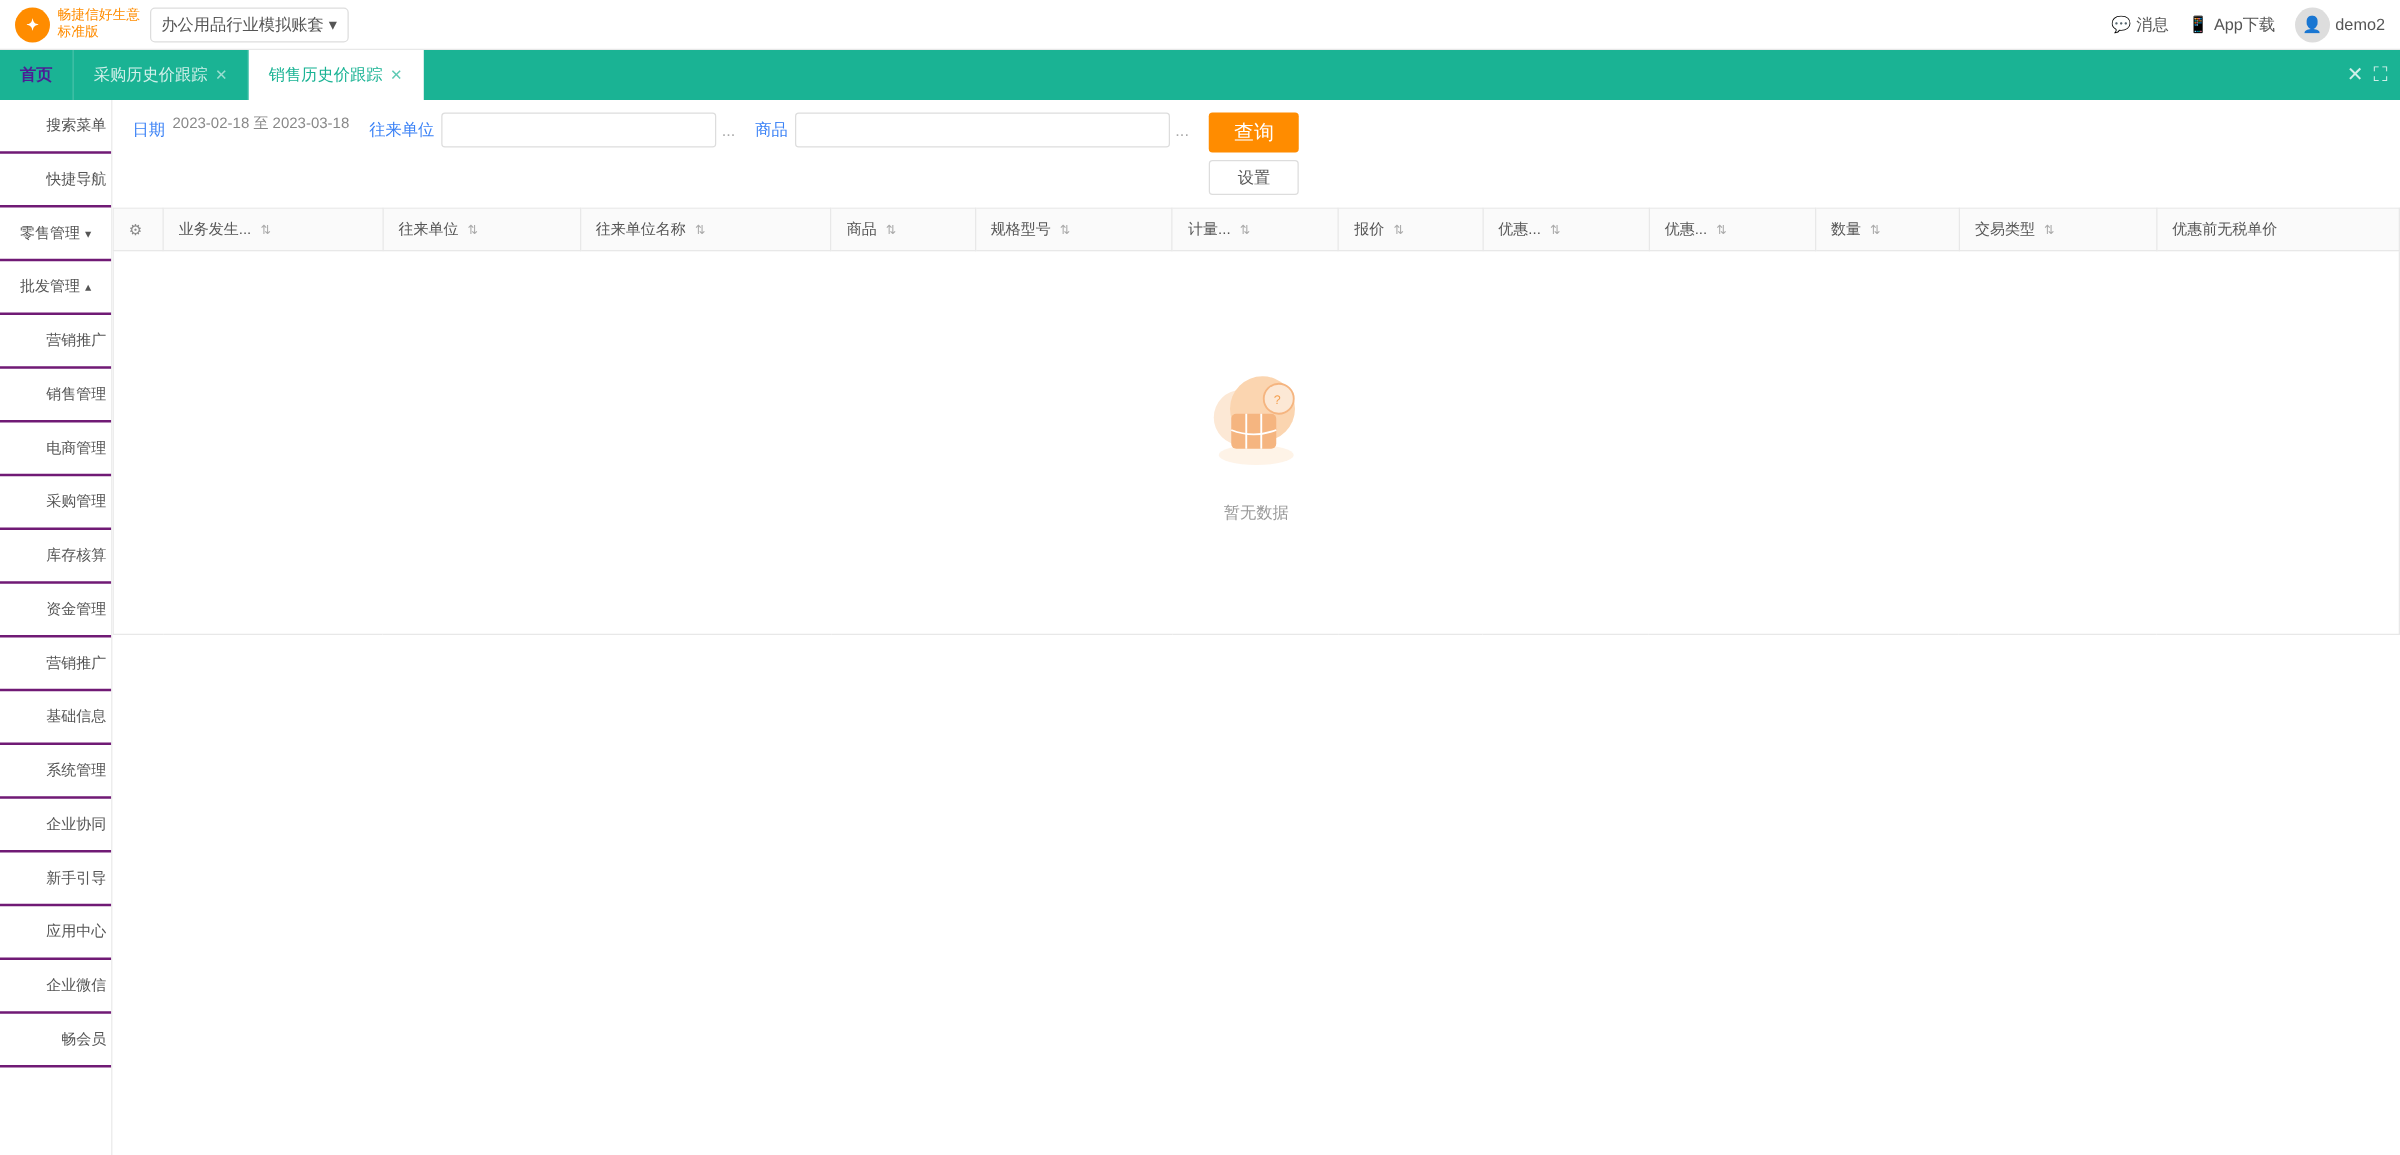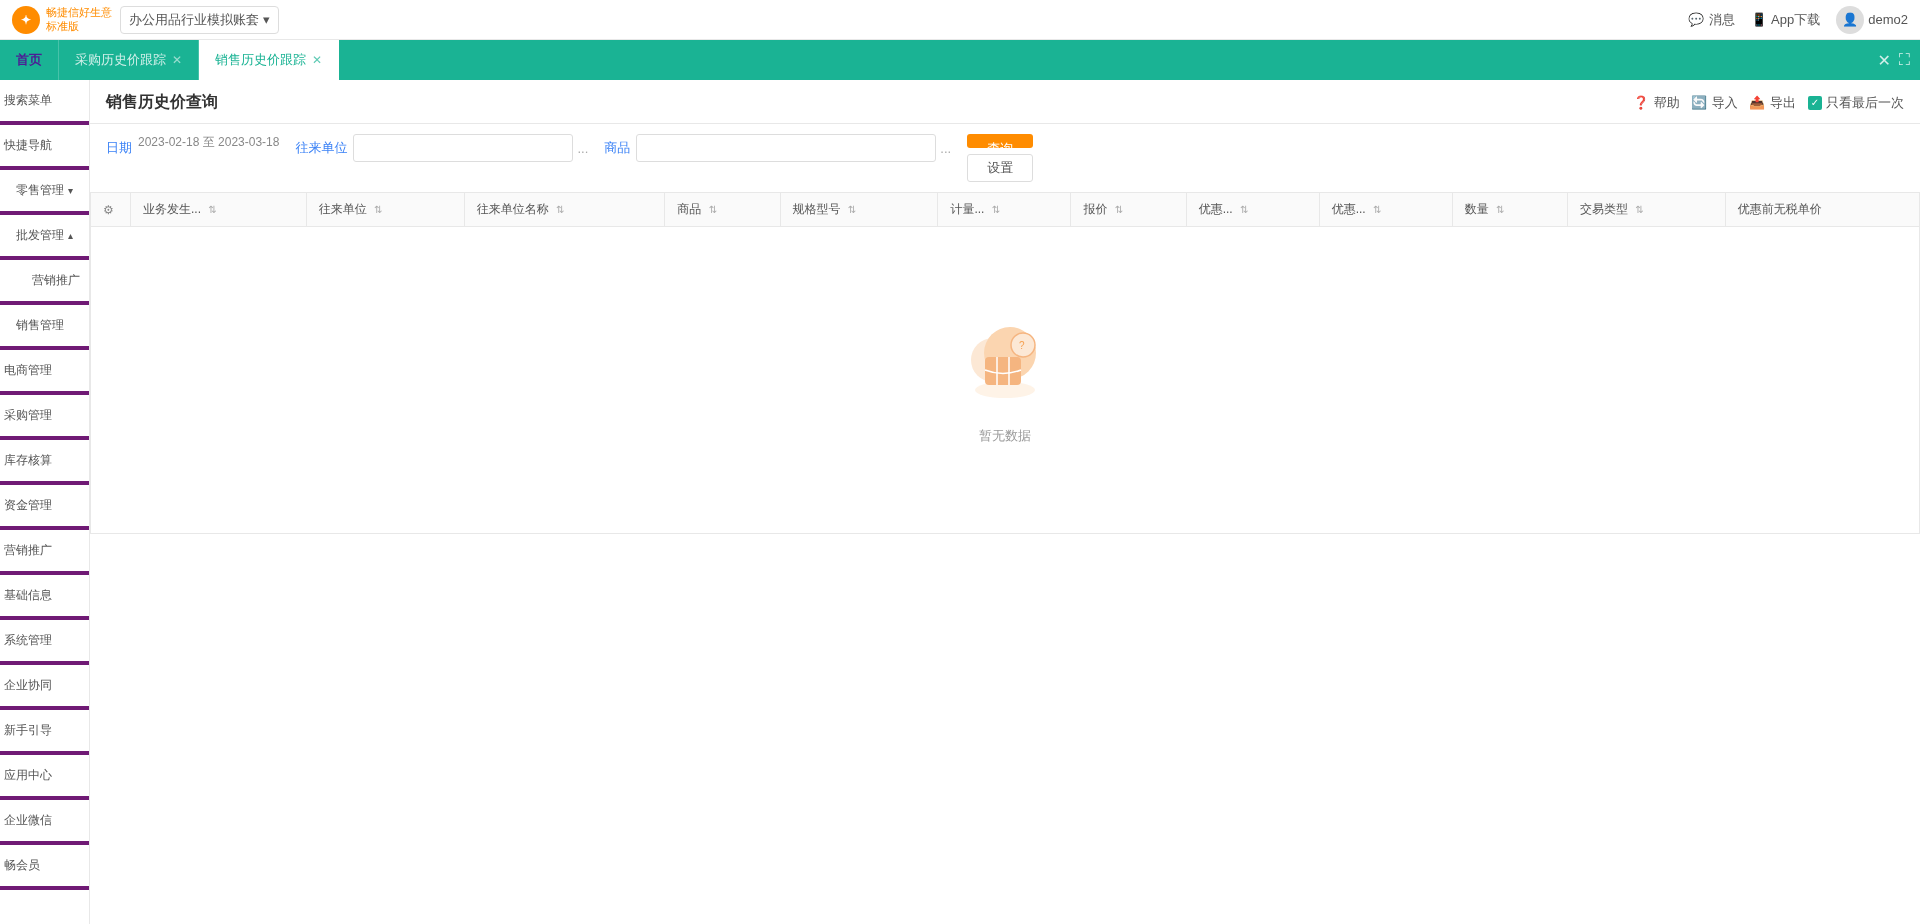--- a/index.html
+++ b/index.html
@@ -22,21 +22,21 @@
     .tab-close { font-size: 12px; color: inherit; opacity: 0.7; cursor: pointer; }
     .tab-home { color: #4c1d95; font-weight: bold; }
     .tab-controls { margin-left: auto; display: flex; align-items: center; gap: 8px; padding: 0 10px; }
     .tab-ctrl-btn { color: white; cursor: pointer; font-size: 16px; opacity: 0.8; }
 
     
     .main-layout { display: flex; flex: 1; overflow: hidden; }
 
     
     .sidebar { width: 90px; background: #fff; border-right: 1px solid #e8e8e8; display: flex; flex-direction: column; flex-shrink: 0; overflow-y: auto; }
-    .sidebar-item { padding: 12px 4px; text-align: left; cursor: pointer; color: #555; font-size: 12px; border-bottom: 4px solid #701a75; }
+    .sidebar-item { padding: 12px 4px; text-align: right; cursor: pointer; color: #555; font-size: 12px; border-bottom: 2px solid #701a75; }
     .sidebar-item.has-arrow { display: flex; align-items: center; justify-content: center; gap: 4px; }
     .sidebar-arrow { font-size: 10px; }
 
     
     .content { flex: 1; display: flex; flex-direction: column; overflow: hidden; background: #f5f5f5; }
 
     
     .page-header { background: #fff; padding: 12px 16px 0 16px; border-bottom: 1px solid #e8e8e8; flex-shrink: 0; }
     .page-title-row { display: flex; align-items: center; justify-content: space-between; margin-bottom: 10px; }
     .page-title { font-size: 16px; font-weight: 600; color: #333; }
@@ -50,21 +50,21 @@
     .filter-group { display: flex; align-items: flex-start; gap: 6px; }
     .filter-label { color: #3b82f6; font-size: 13px; line-height: 28px; white-space: nowrap; }
     .filter-date-group { display: flex; flex-direction: column; gap: 4px; }
     .filter-buttons { display: flex; gap: 4px; }
     .filter-btn { padding: 2px 8px; border-radius: 3px; border: 1px solid #ddd; background: #fff; cursor: pointer; font-size: 12px; color: #555; height: 24px; line-height: 20px; }
     .filter-btn.active { background: #ff8c00; color: white; border-color: #ff8c00; border-radius: 10px; }
     .filter-date-range { font-size: 12px; color: #888; }
     .filter-input-group { display: flex; align-items: center; gap: 4px; flex: 1; }
     .filter-input { height: 28px; border: 1px solid #ddd; border-radius: 3px; padding: 0 8px; font-size: 13px; color: #333; min-width: 200px; outline: none; }
     .filter-ellipsis { color: #aaa; cursor: pointer; }
-    .query-btn { background: #ff8c00; color: white; border: none; padding: 6px 20px; border-radius: 3px; cursor: pointer; font-size: 13px; height: 14px; }
+    .query-btn { background: #ff8c00; color: white; border: none; padding: 6px 20px; border-radius: 3px; cursor: pointer; font-size: 16px; height: 32px; }
     .settings-btn { background: #fff; color: #555; border: 1px solid #ddd; padding: 4px 12px; border-radius: 3px; cursor: pointer; font-size: 13px; height: 28px; margin-top: 2px; text-align: center; }
 
     
     .table-area { flex: 1; background: #fff; margin: 0; overflow: auto; }
     .data-table { width: 100%; border-collapse: collapse; }
     .data-table th { background: #fafafa; border: 1px solid #e8e8e8; padding: 8px 12px; font-size: 12px; font-weight: 500; color: #555; text-align: left; white-space: nowrap; }
     .data-table th .sort-arrows { font-size: 10px; color: #aaa; margin-left: 4px; }
     .data-table td { border: 1px solid #e8e8e8; padding: 8px 12px; font-size: 12px; color: #333; }
     .settings-col { width: 40px; text-align: center; }
     .gear-icon { color: #888; cursor: pointer; }
@@ -184,43 +184,20 @@
     <div class="sidebar-item">
       <div>企业微信</div>
     </div>
     <div class="sidebar-item">
       <div>畅会员</div>
     </div>
   </div>
 
   <div class="content">
 
-    <div class="page-header">
-      <div class="page-title-row">
-        <div class="page-title">销售历史价查询</div>
-        <div class="page-actions">
-          <div class="page-action">
-            <span>❓</span>
-            <span>帮助</span>
-          </div>
-          <div class="page-action">
-            <span>🔄</span>
-            <span>导入</span>
-          </div>
-          <div class="page-action">
-            <span>📤</span>
-            <span>导出</span>
-          </div>
-          <div class="page-action checkbox-label">
-            <div class="checkbox-teal">✓</div>
-            <span>只看最后一次</span>
-          </div>
-        </div>
-      </div>
-    </div>
 
     <div class="filter-row">
       <div class="filter-group">
         <span class="filter-label">日期</span>
         <div class="filter-date-group">
           <div class="filter-date-range">2023-02-18 至 2023-03-18</div>
         </div>
       </div>
 
       <div class="filter-group">

